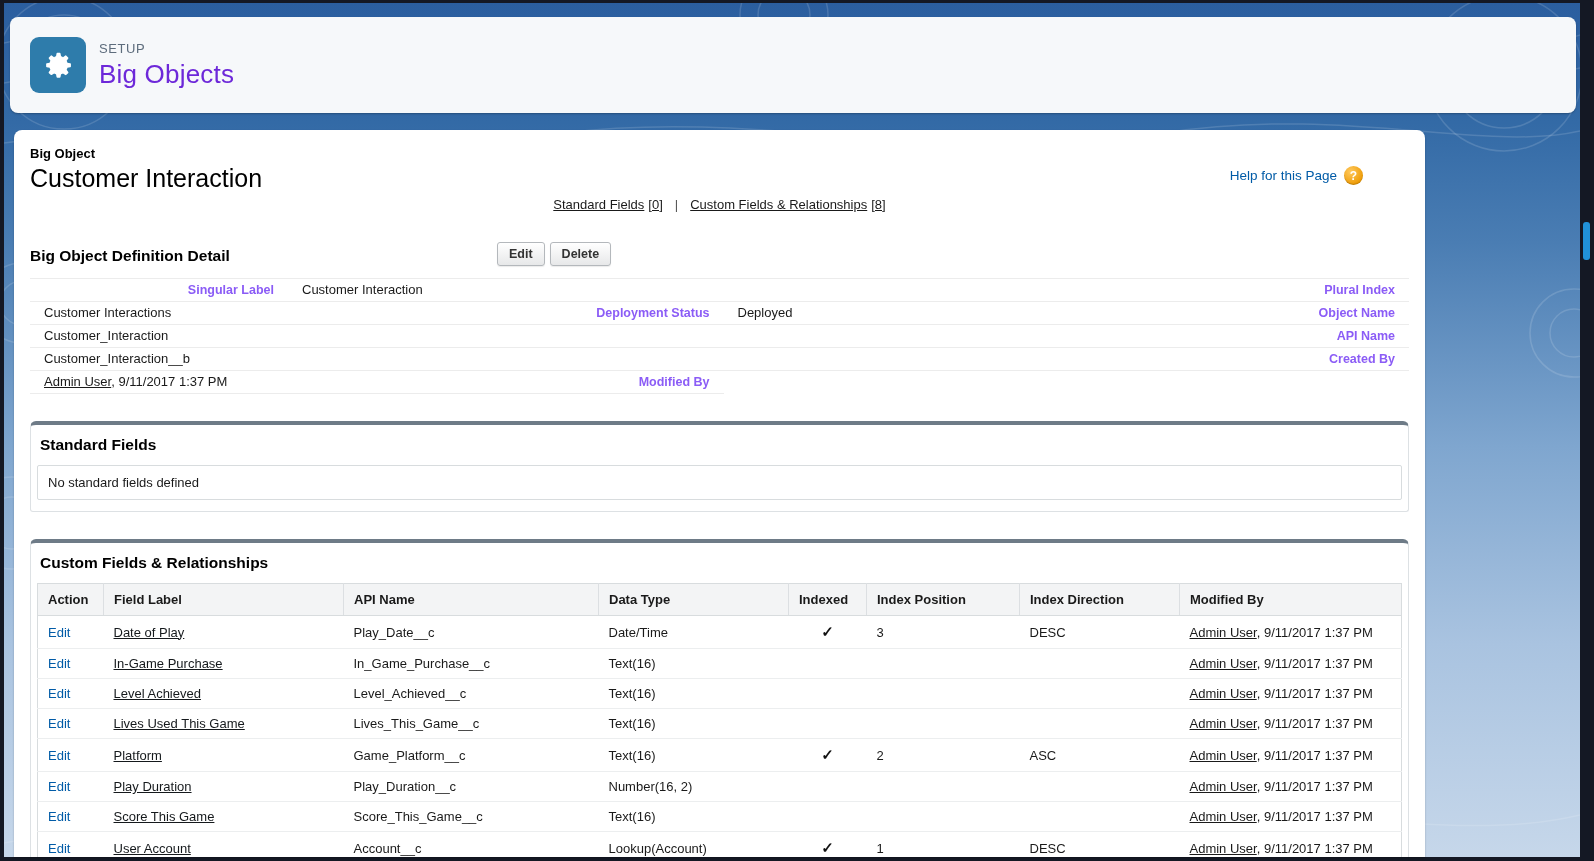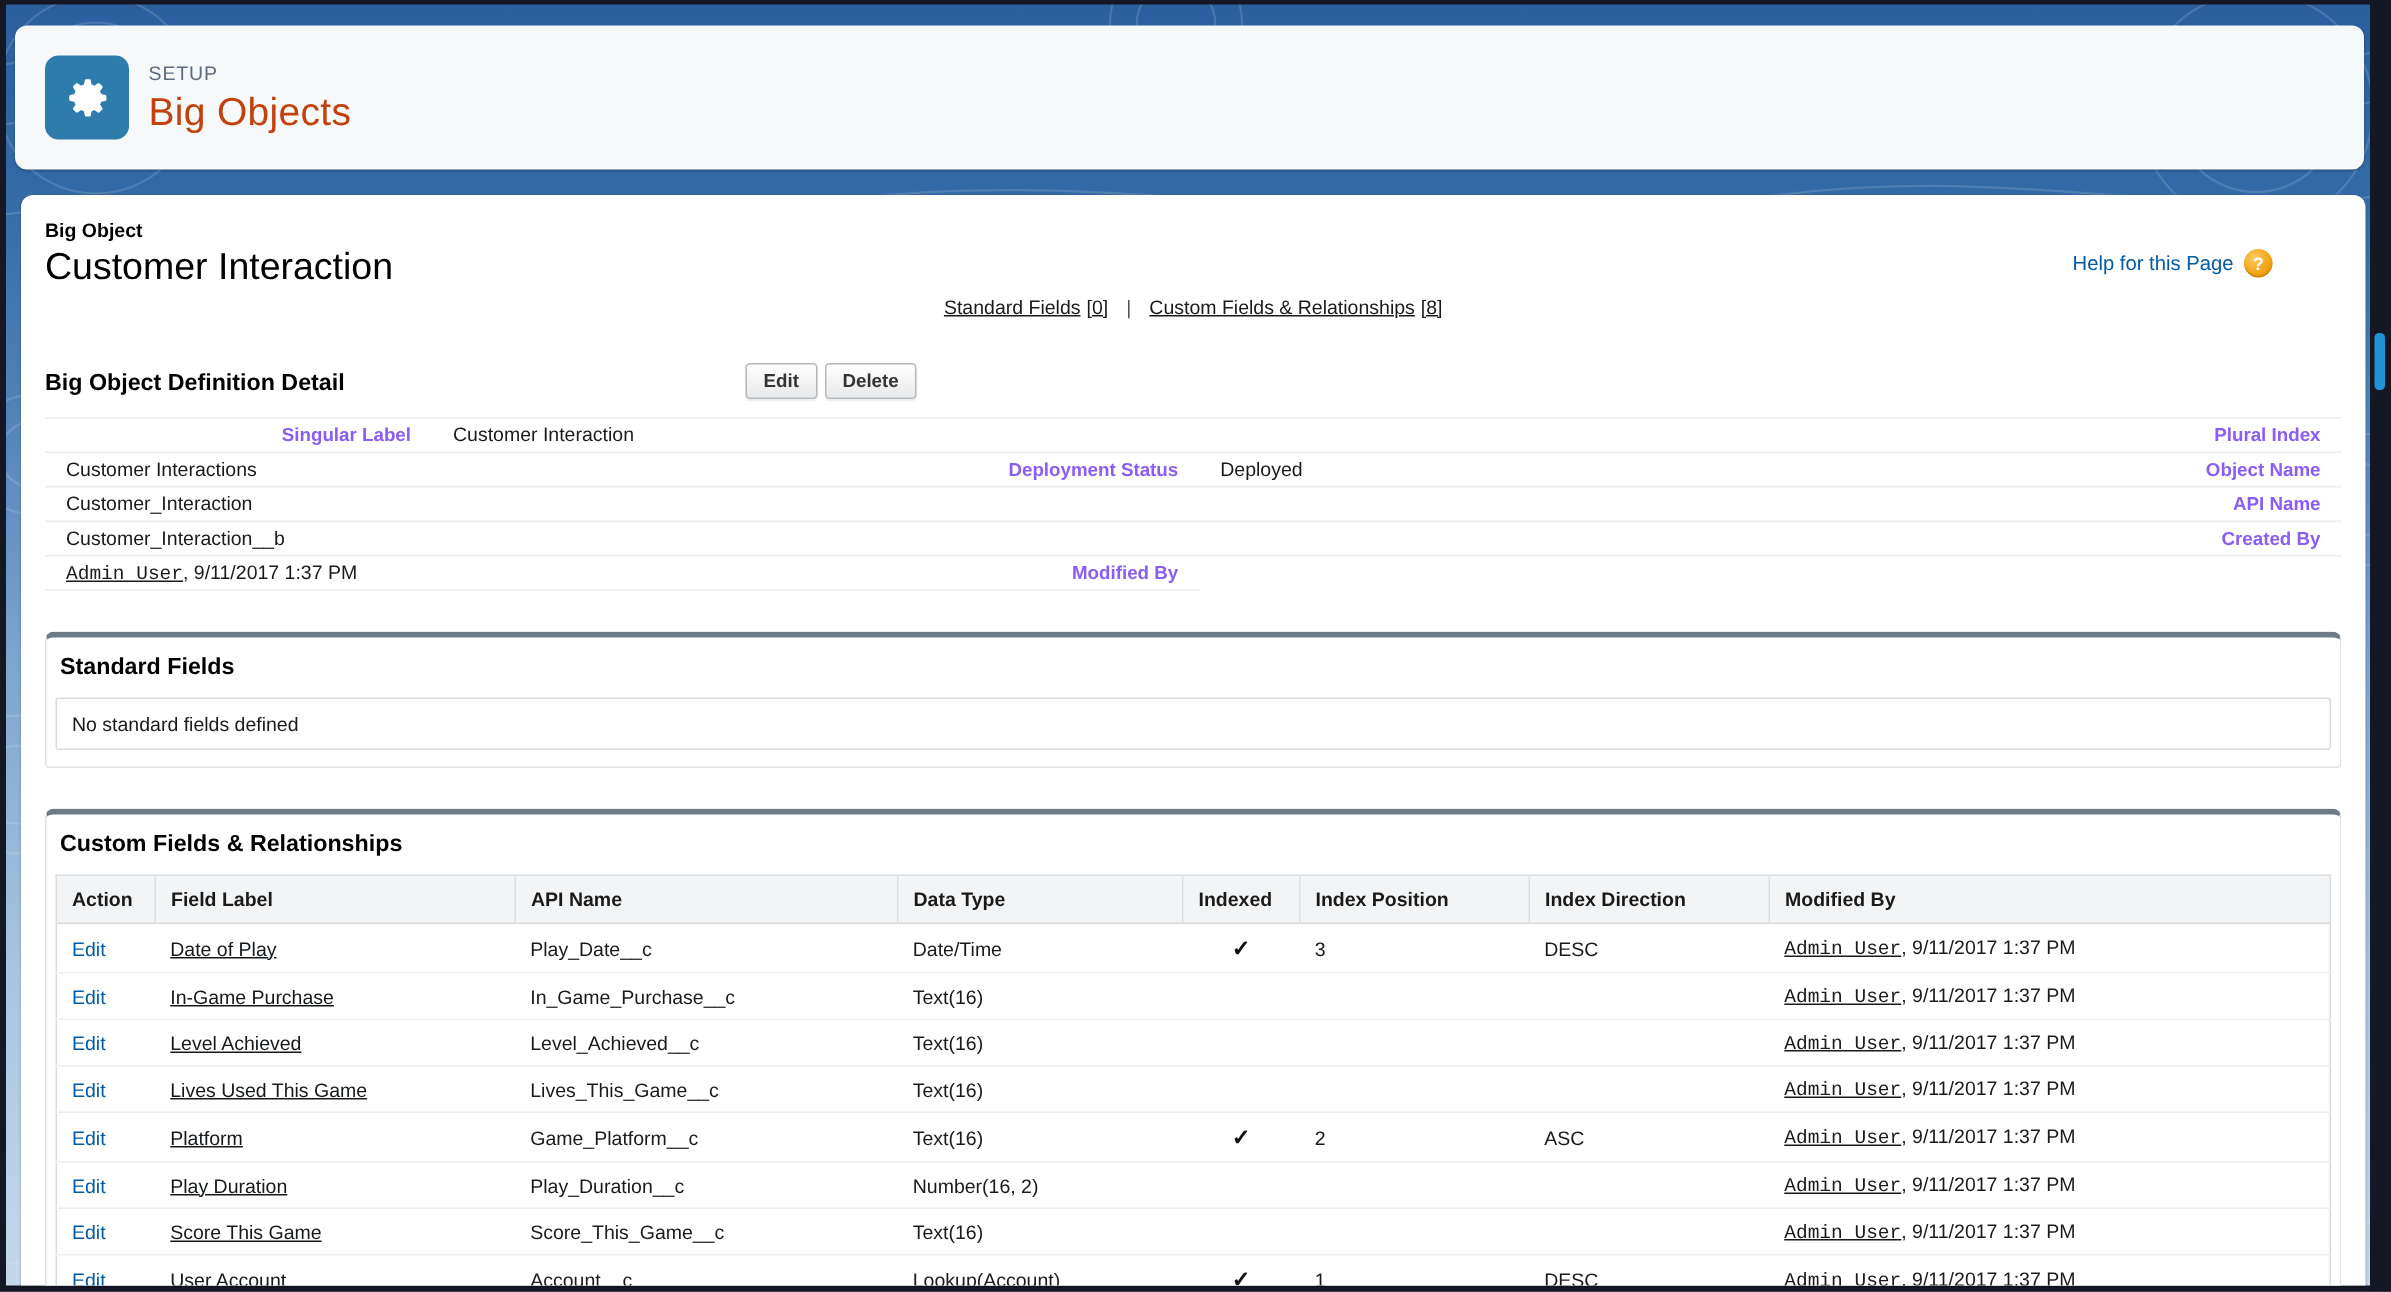--- a/index.html
+++ b/index.html
@@ -15,24 +15,24 @@
 
   
   .scroll-strip { position:absolute; right:0; top:0; width:14px; height:100%; background:#141824; }
   .scroll-thumb { position:absolute; right:4px; top:222px; width:7px; height:38px; background:#2191d8; border-radius:3px; cursor:pointer; }
 
   
   .header-card { position:absolute; left:10px; top:17px; width:1566px; height:96px; background:#f6f8fa;
                  border-radius:8px; display:flex; align-items:center; padding-left:20px; box-shadow:0 1px 2px rgba(0,0,0,.25); }
   .gear-tile { width:56px; height:56px; border-radius:9px; background:#2e7cab; display:flex; align-items:center; justify-content:center; margin-right:13px; }
   .setup-label { font-size:13px; color:#5d6c7c; letter-spacing:.6px; margin-bottom:3px; }
-  .app-title { font-size:26px; font-weight:300; color:#c2410c; letter-spacing:.2px; }
-
-  
-  .main-card { position:absolute; left:14px; top:130px; width:1563px; height:727px; background:#ffffff;
+  .app-title { font-size:26px; font-weight:300; color:#6d28d9; letter-spacing:.2px; }
+
+  
+  .main-card { position:absolute; left:14px; top:130px; width:1411px; height:727px; background:#ffffff;
                border-radius:8px 8px 0 0; padding:16px 16px 0 16px; overflow:hidden; box-shadow:0 1px 2px rgba(0,0,0,.25); }
 
   .title-row { position:relative; }
   .obj-type { font-size:13px; font-weight:bold; color:#000; }
   .obj-title { font-size:25px; color:#000; margin-top:3px; }
   .help-wrap { position:absolute; right:46px; top:20px; display:flex; align-items:center; }
   .help-link { font-size:13.5px; color:#015ba7; text-decoration:none; cursor:pointer; }
   .help-icon { display:inline-flex; align-items:center; justify-content:center; width:19px; height:19px; margin-left:7px;
                border-radius:50%; background:radial-gradient(circle at 35% 30%, #ffc95e, #ef9d08 70%); color:#fff;
                font-size:12px; font-weight:bold; cursor:pointer; box-shadow:inset 0 -1px 1px rgba(0,0,0,.2); }
@@ -47,21 +47,21 @@
   .btn-group { position:absolute; left:467px; top:0; display:flex; gap:5px; }
   .btn { font-family:"Liberation Sans", sans-serif; font-size:12.5px; font-weight:bold; color:#333;
          background:linear-gradient(#ffffff,#e7e8e9); border:1px solid #b4b8bc; border-radius:3px;
          padding:4px 11px; cursor:pointer; box-shadow:0 1px 1px rgba(0,0,0,.08); }
 
   .detail-grid { display:grid; grid-template-columns:258px minmax(0,1fr) 250px minmax(0,1fr);
                  margin-top:6px; border-top:1px solid #ececec; }
   .detail-grid > div { height:23px; line-height:22px; border-bottom:1px solid #ececec; overflow:hidden; white-space:nowrap; }
   .d-label { text-align:right; padding-right:14px; font-size:12.5px; font-weight:bold; color:#8b5cf6; }
   .d-value { padding-left:14px; font-size:13px; color:#1a1a1a; }
-  .plain-link { color:#1a1a1a; text-decoration:underline; cursor:pointer;font-family:Liberation Mono, monospace; }
+  .plain-link { color:#1a1a1a; text-decoration:underline; cursor:pointer; }
 
   .block { margin-top:27px; border:1px solid #dde1e4; border-top:4px solid #6e7b87; border-radius:6px 6px 3px 3px;
            background:#fff; padding:8px 6px 11px 6px; }
   .block-title { font-size:15.5px; font-weight:bold; color:#000; margin:3px 0 11px 3px; }
   .empty-box { border:1px solid #d8dcde; border-radius:2px; padding:9px 10px; font-size:13px; color:#1a1a1a; }
 
   table.fields { width:100%; border-collapse:collapse; font-size:13px; color:#1a1a1a; border:1px solid #d8dcde; }
   table.fields thead th { background:#f3f4f5; font-weight:bold; text-align:left; padding:8px 10px;
                           border-right:1px solid #dcdfe2; border-bottom:1px solid #d8dcde; white-space:nowrap; }
   table.fields thead th:last-child { border-right:none; }

